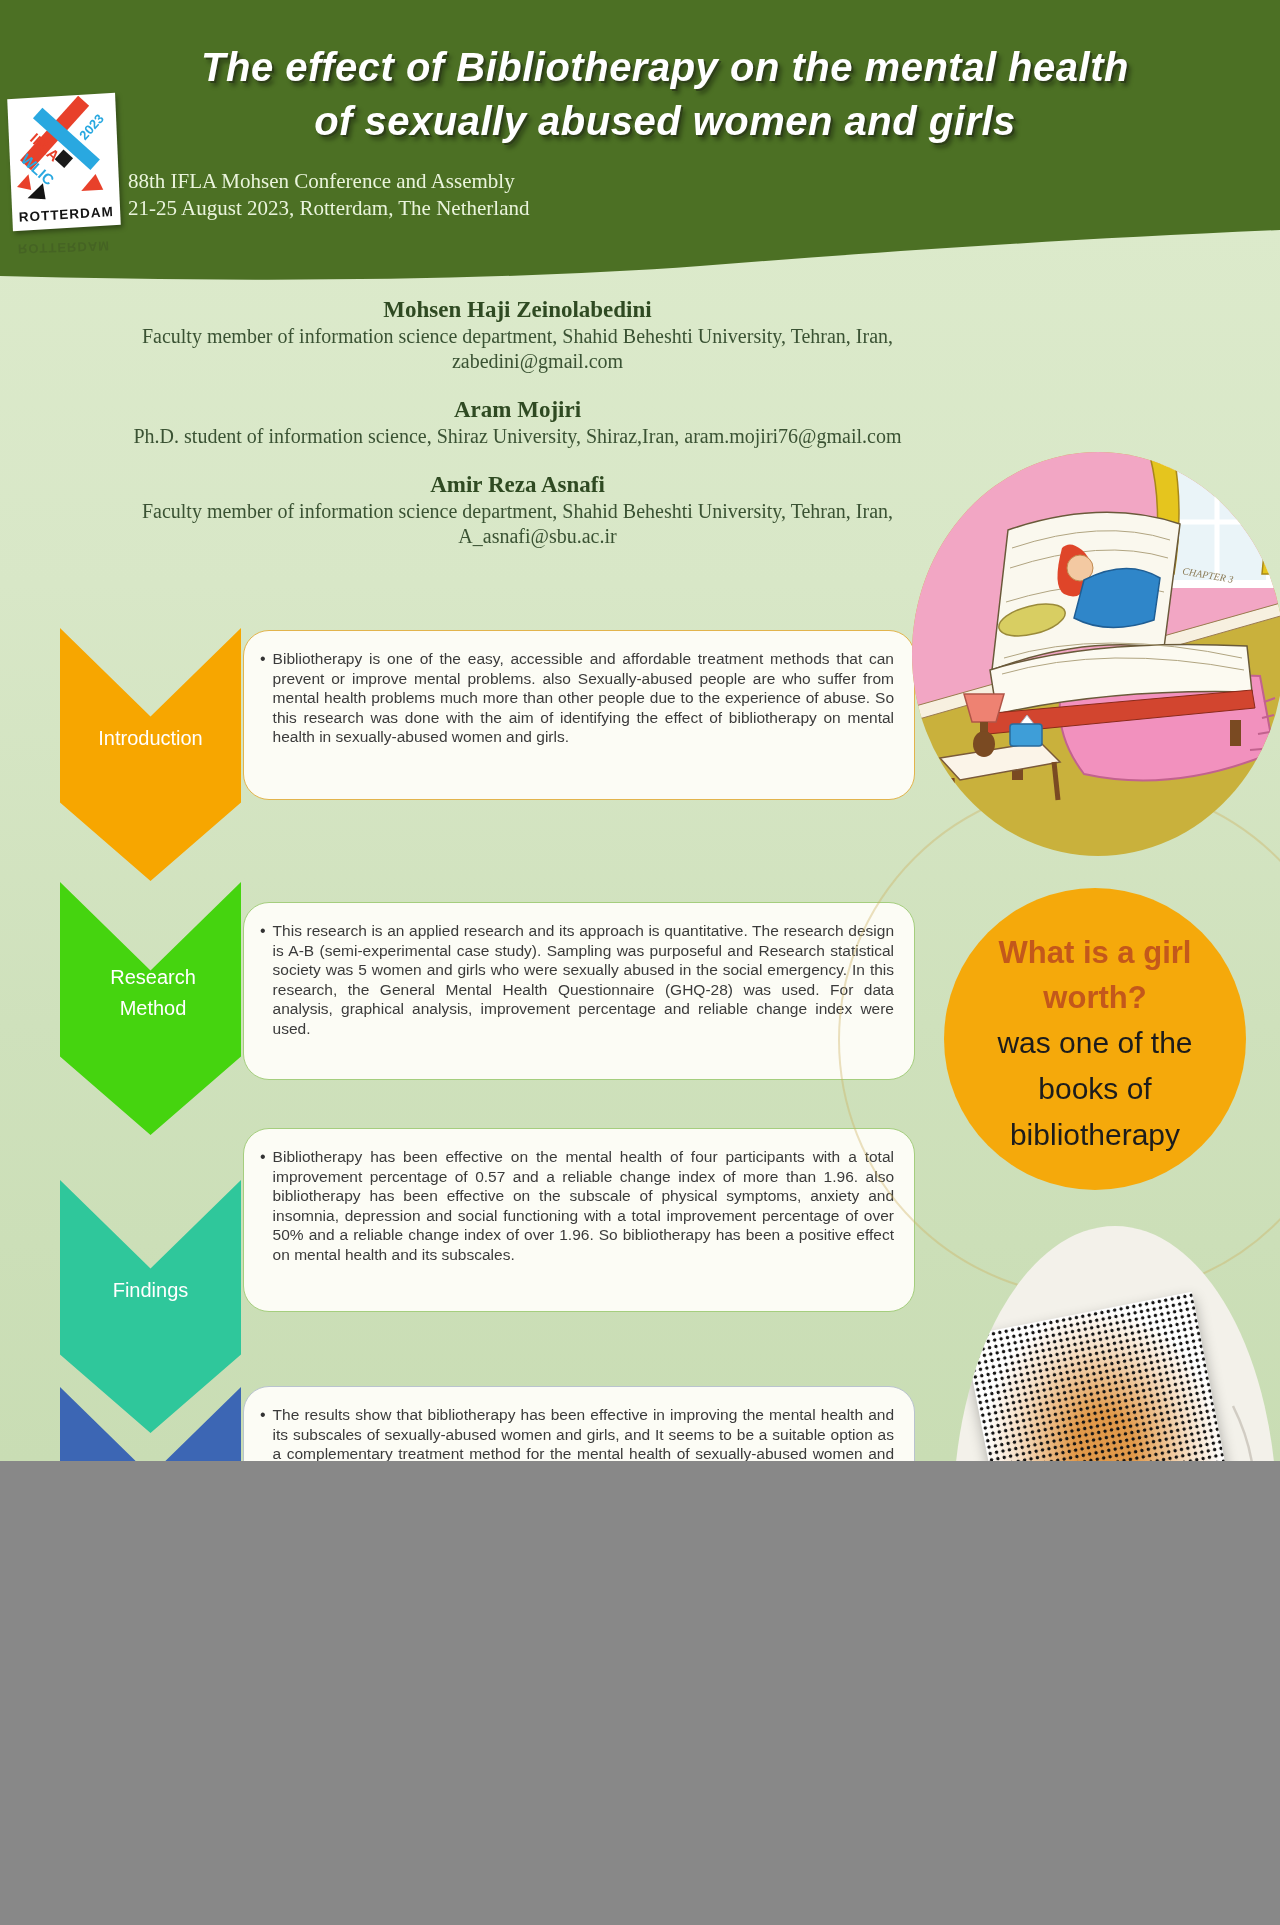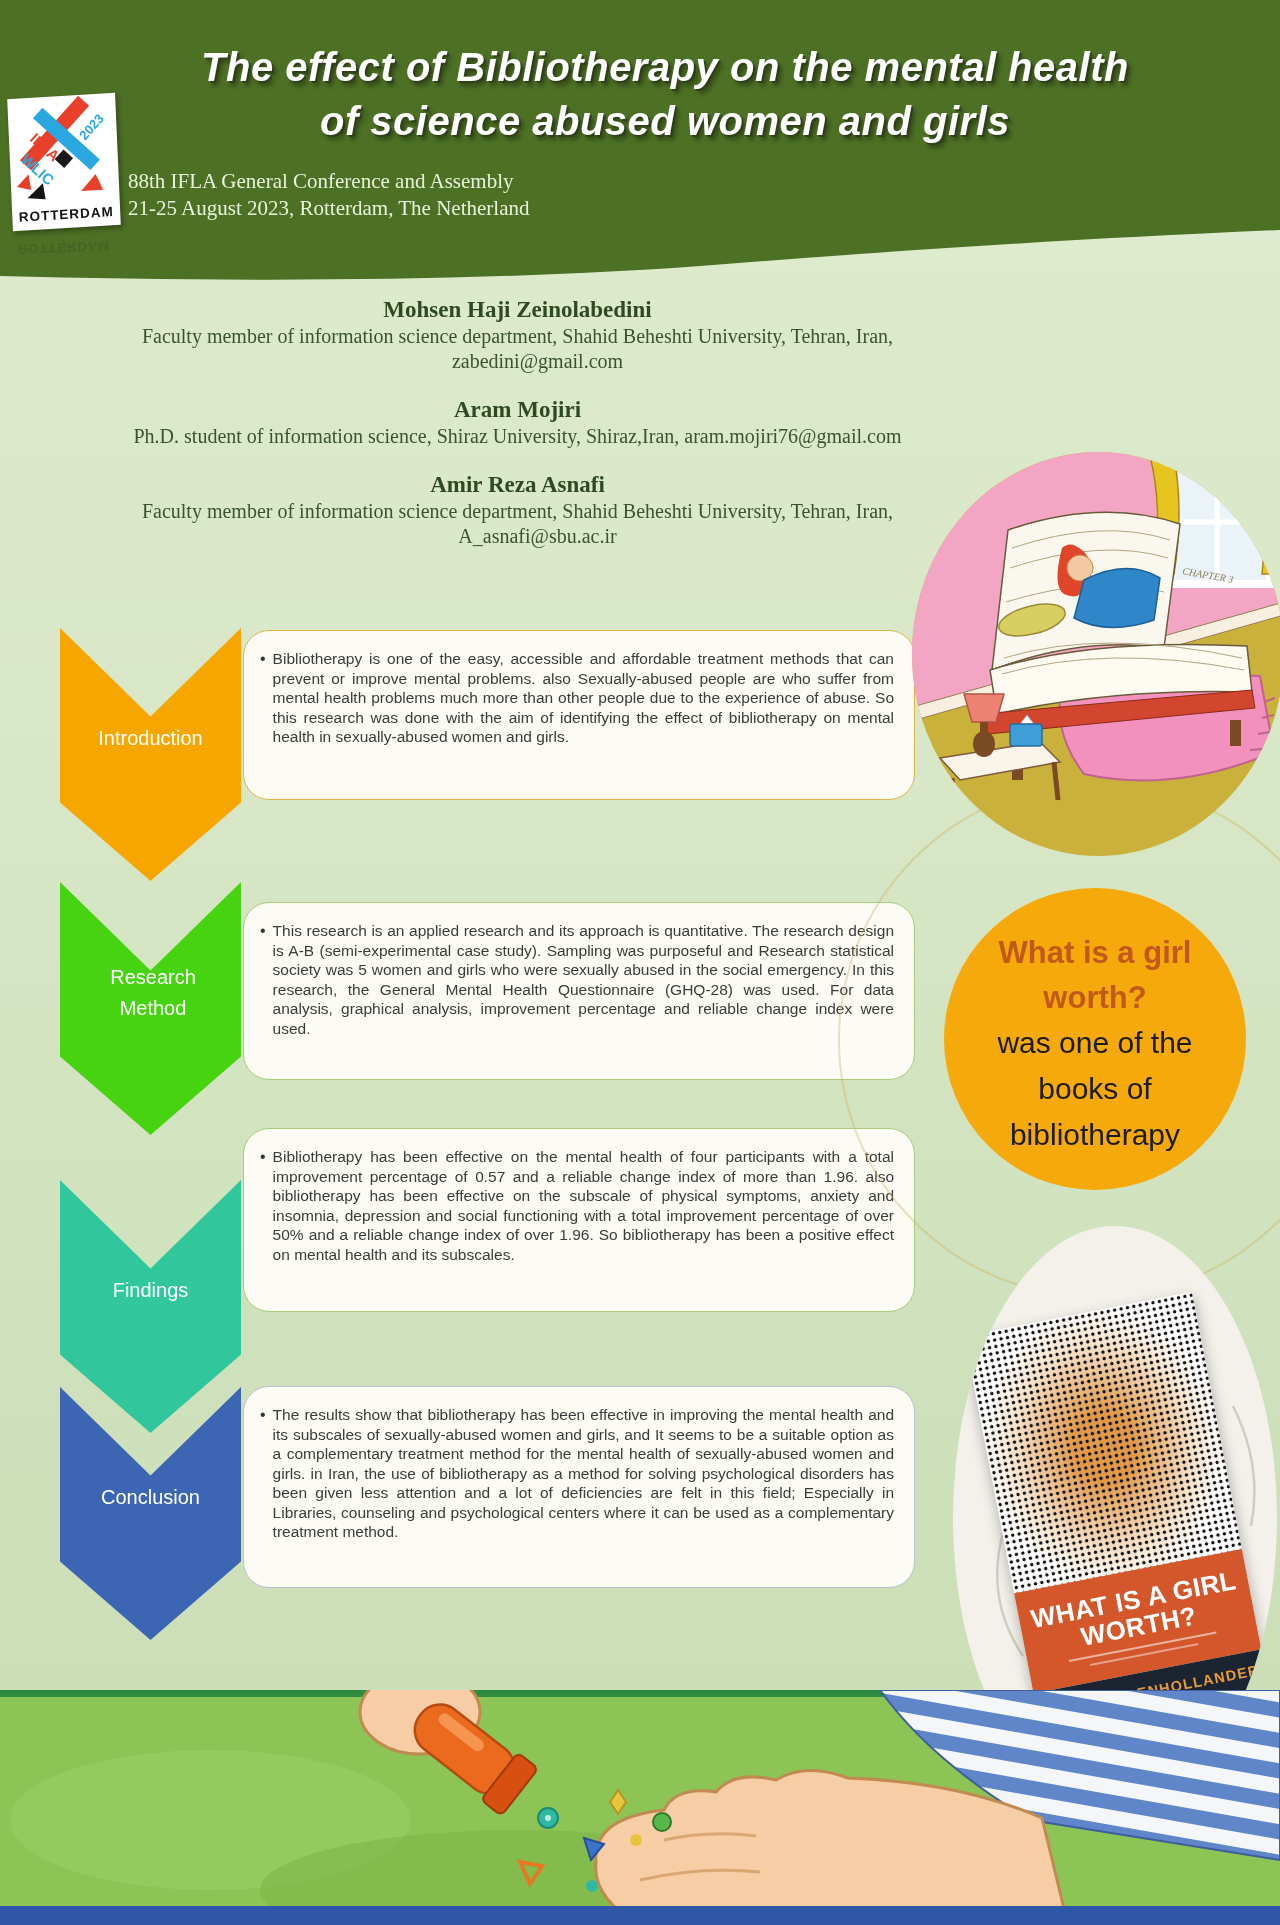--- a/index.html
+++ b/index.html
@@ -1,16 +1,16 @@
 <!DOCTYPE html>
 <html><head>
 <meta charset="utf-8">
 <style>
   html,body{margin:0;padding:0;background:#888;}
-  .poster{position:relative;width:1280px;height:1925px;overflow:hidden;margin:0 auto;
+  .poster{position:relative;width:1280px;height:1461px;overflow:hidden;margin:0 auto;
     background:linear-gradient(180deg,#E8F1DC 0%,#DCEACB 15%,#D8E7C7 40%,#CFE1BC 70%,#C9DDB4 100%);
     font-family:"Liberation Sans",sans-serif;}
   
   .header{position:absolute;top:0;left:0;width:1280px;height:226px;background:#4C7024;}
   .header-swoosh{position:absolute;top:226px;left:0;width:1280px;height:62px;}
   .poster-title{position:absolute;top:40px;left:150px;width:1030px;text-align:center;color:#FFFFFF;
     font-weight:bold;font-style:italic;font-size:40px;line-height:54px;letter-spacing:.5px;
     text-shadow:2px 2px 0 rgba(45,60,25,.85),4px 5px 4px rgba(0,0,0,.35);}
   .conference{position:absolute;top:168px;left:128px;color:#EAF4DC;
     font-family:"Liberation Serif",serif;font-size:21px;line-height:27px;}
@@ -72,25 +72,25 @@
 
 <div class="poster">
 
   <div class="header"></div>
   <svg class="header-swoosh" viewBox="0 0 1280 62" preserveAspectRatio="none">
     <path d="M0,0 H1280 V4 C1050,14 880,26 700,40 C480,56 230,56 0,50 Z" fill="#4C7024"></path>
   </svg>
 
   <div class="poster-title">
     <div>The effect of Bibliotherapy on the mental health</div>
-    <div>of science abused women and girls</div>
+    <div>of sexually abused women and girls</div>
   </div>
 
   <div class="conference">
-    <div>88th IFLA General Conference and Assembly</div>
+    <div>88th IFLA Mohsen Conference and Assembly</div>
     <div>21-25 August 2023, Rotterdam,  The Netherland</div>
   </div>
 
   <div class="logo-card">
     <svg width="108" height="132" viewBox="0 0 108 132">
       <rect x="34" y="2" width="15" height="86" transform="rotate(45 54 46)" fill="#E8402A"></rect>
       <rect x="52" y="6" width="14" height="78" transform="rotate(-45 56 46)" fill="#29A8E0"></rect>
       <rect x="48" y="56" width="13" height="13" transform="rotate(45 54 62)" fill="#1A1A1A"></rect>
       <path d="M70,96 L85,80 L92,96 Z" fill="#E8402A"></path>
       <path d="M16,100 L32,86 L34,102 Z" fill="#141414"></path>

